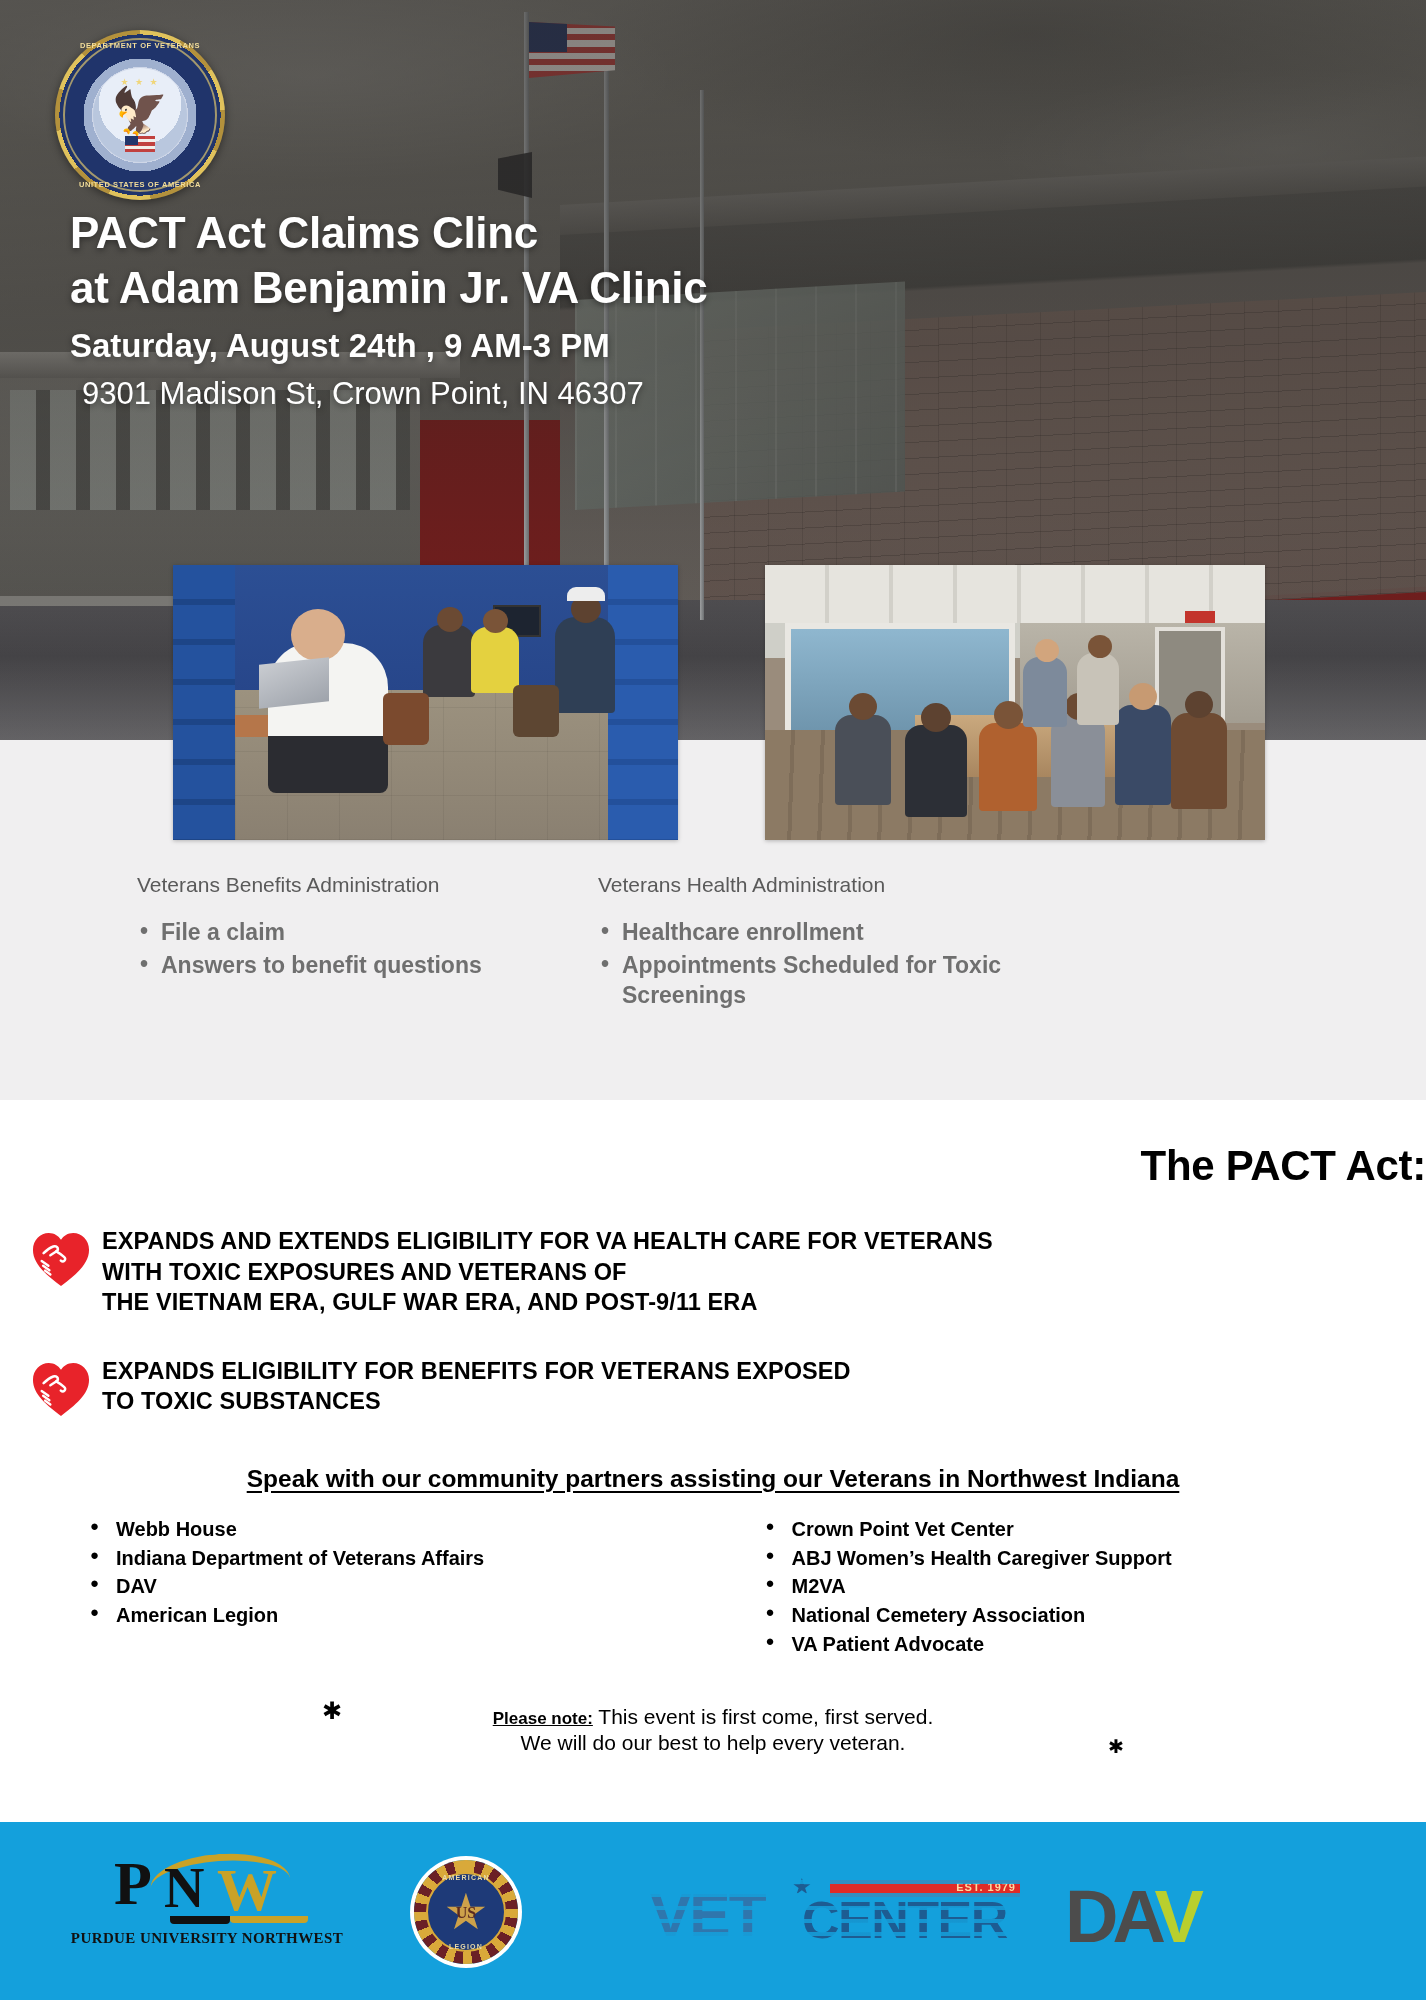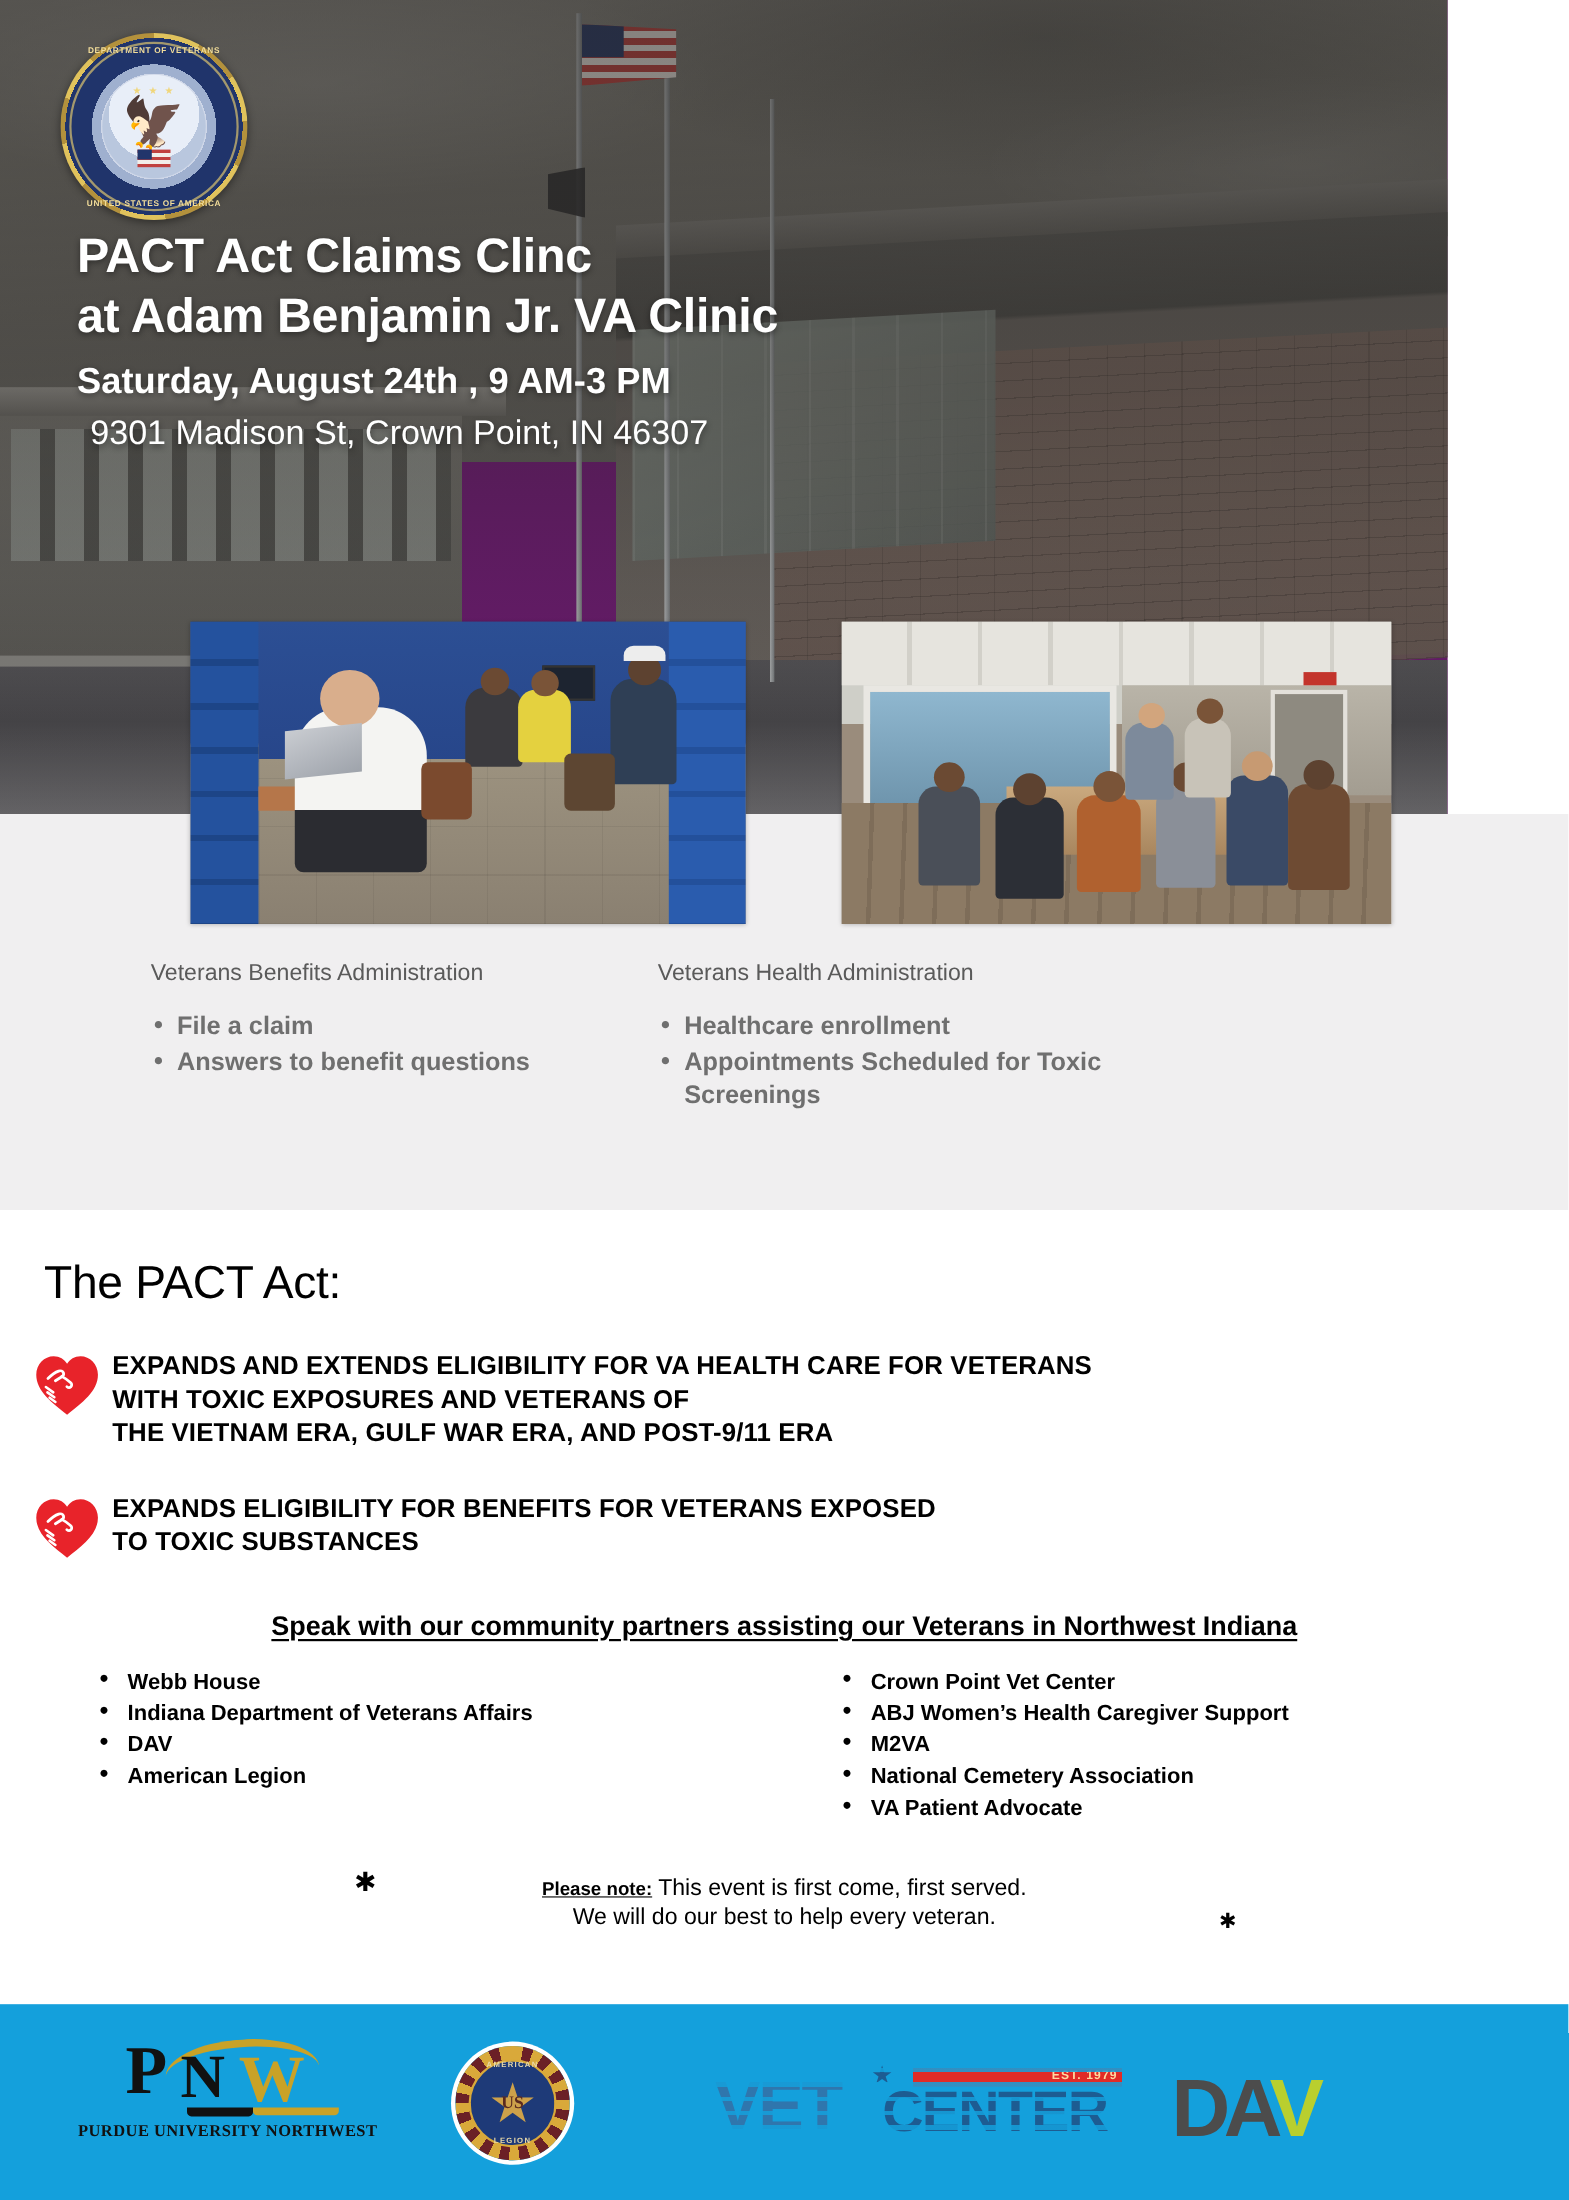--- a/index.html
+++ b/index.html
@@ -7,22 +7,22 @@
   body {
     font-family:"Liberation Sans", sans-serif;
     background:#ffffff;
     width:1426px; height:2000px;
     overflow:hidden;
   }
   .page { position:relative; width:1426px; height:2000px; background:#fff; }
 
   
   .hero {
-    position:relative; width:1316px; height:740px;
-    background:#701a75; overflow:hidden;
+    position:relative; width:1426px; height:740px;
+    background:#7f1d1d; overflow:hidden;
   }
   .hero-photo { position:absolute; inset:0; }
   
   .sky {
     position:absolute; left:0; top:0; width:100%; height:420px;
     background:linear-gradient(175deg,#8d8b86 0%,#7b7973 28%,#6e6c67 55%,#5e5d59 100%);
   }
   .sky:after{
     content:""; position:absolute; inset:0;
     background:
@@ -237,21 +237,21 @@
   .col-head.r{ left:598px; top:133px; }
   .col-list{ position:absolute; list-style:none; font-size:23px; font-weight:700; color:#6f6f6f; line-height:1.30; }
   .col-list.l{ left:137px; top:178px; width:430px; }
   .col-list.r{ left:598px; top:178px; width:450px; }
   .col-list li{ position:relative; padding-left:24px; margin-bottom:3px; }
   .col-list li:before{ content:"•"; position:absolute; left:3px; top:-1px; }
 
   
   .pact{ position:absolute; left:0; top:1100px; width:1426px; }
   .pact-title{
-    text-align:left; font-size:42px; font-weight:400; color:#000;
+    text-align:right; font-size:42px; font-weight:700; color:#000;
     margin-top:42px; letter-spacing:-.3px;padding-left:40px;
   }
   .stmt{ position:relative; margin:36px 0 0 30px; padding-left:72px; }
   .stmt2{ margin-top:38px; }
   .heart{
     position:absolute; left:0; top:4px; width:62px; height:58px;
   }
   .stmt p{
     font-size:23.5px; font-weight:700; color:#000; line-height:1.30;
     letter-spacing:.1px;

